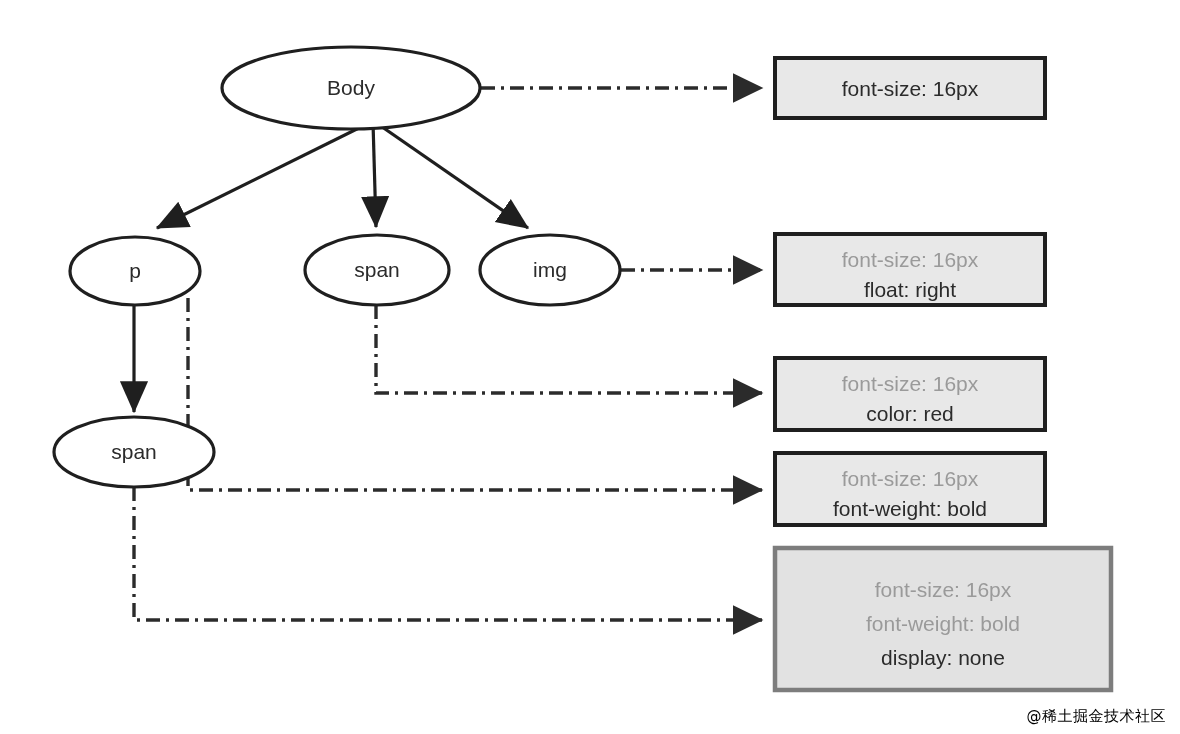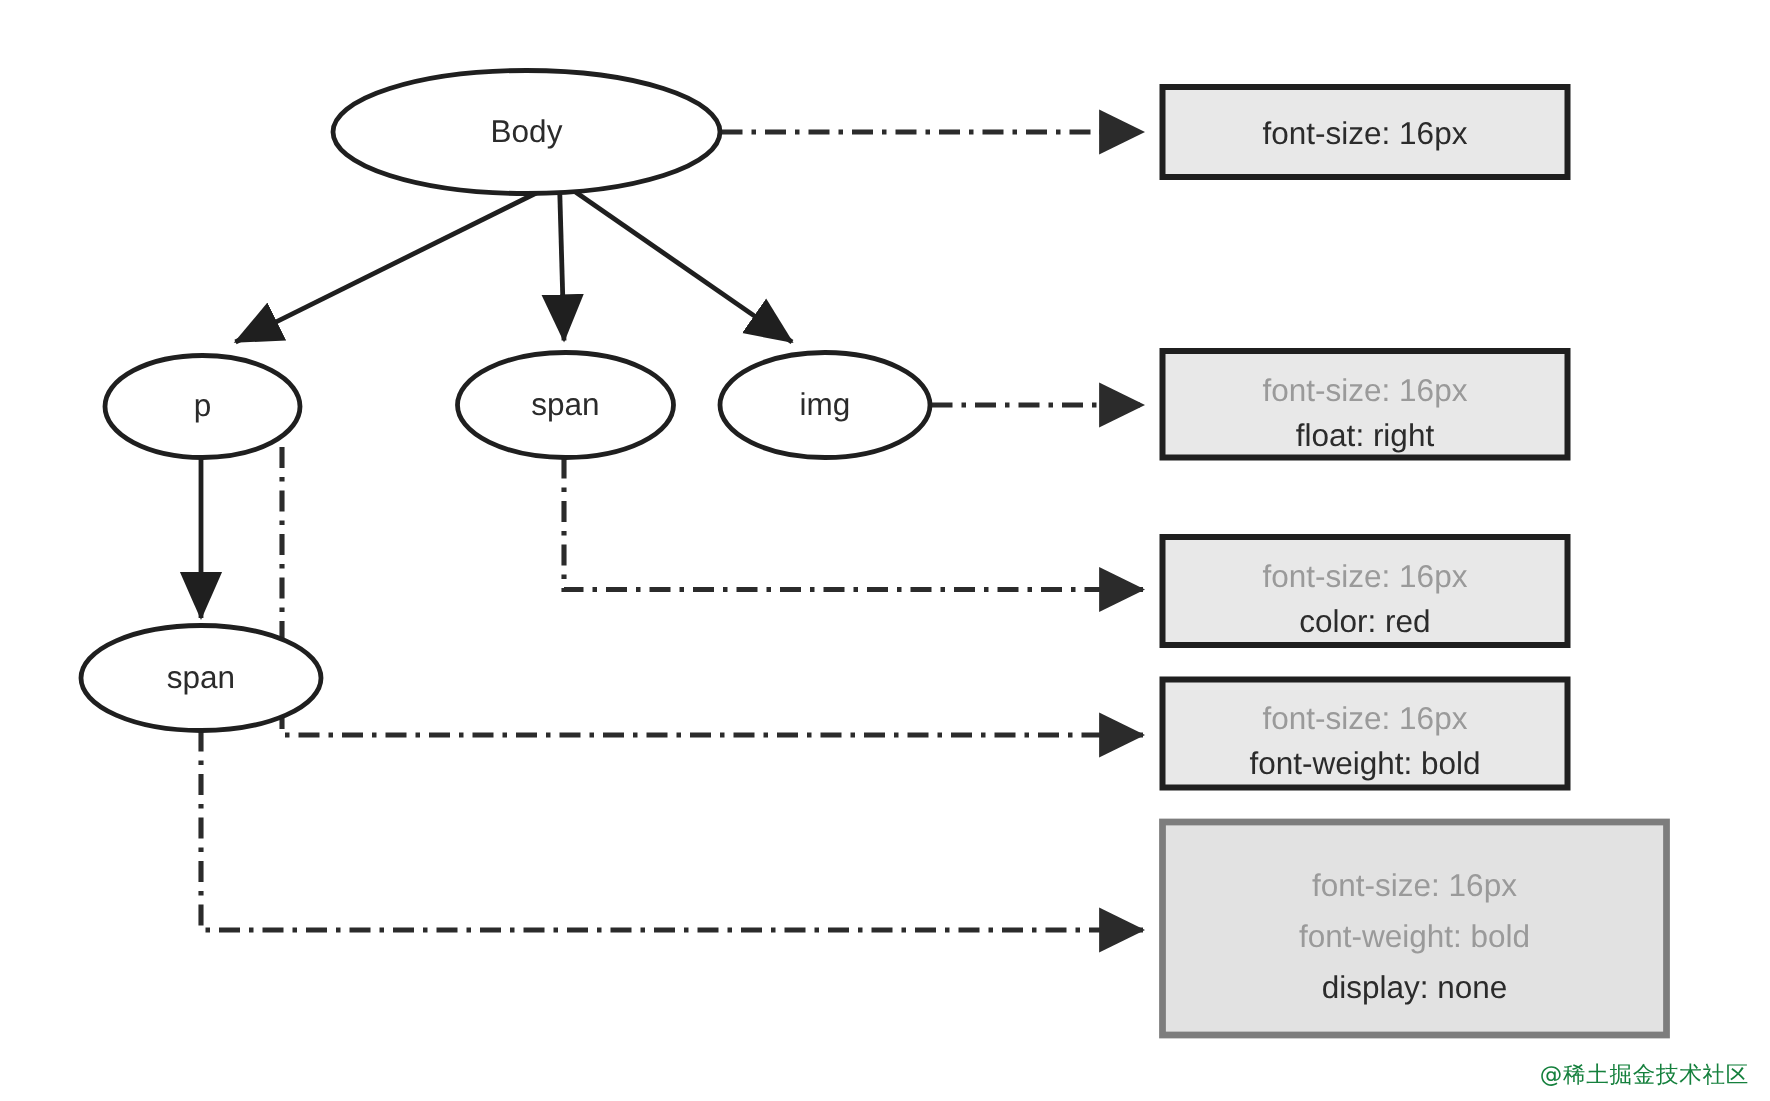--- a/index.html
+++ b/index.html
@@ -69,21 +69,21 @@
     fill: none;
     stroke-dasharray: 14 6 3 6;
     stroke-linecap: butt;
   }
   .watermark {
     position: absolute;
     right: 14px;
     bottom: 8px;
     font-family: "DejaVu Sans", sans-serif;
     font-size: 15px;
-    color: #15803d;
+    color: #000000;
     letter-spacing: 0.5px;
     user-select: none;
   }
 </style>
 </head>
 <body>
 
 <div id="canvas">
 
   <svg id="diagram-svg" viewBox="0 0 1180 734">

